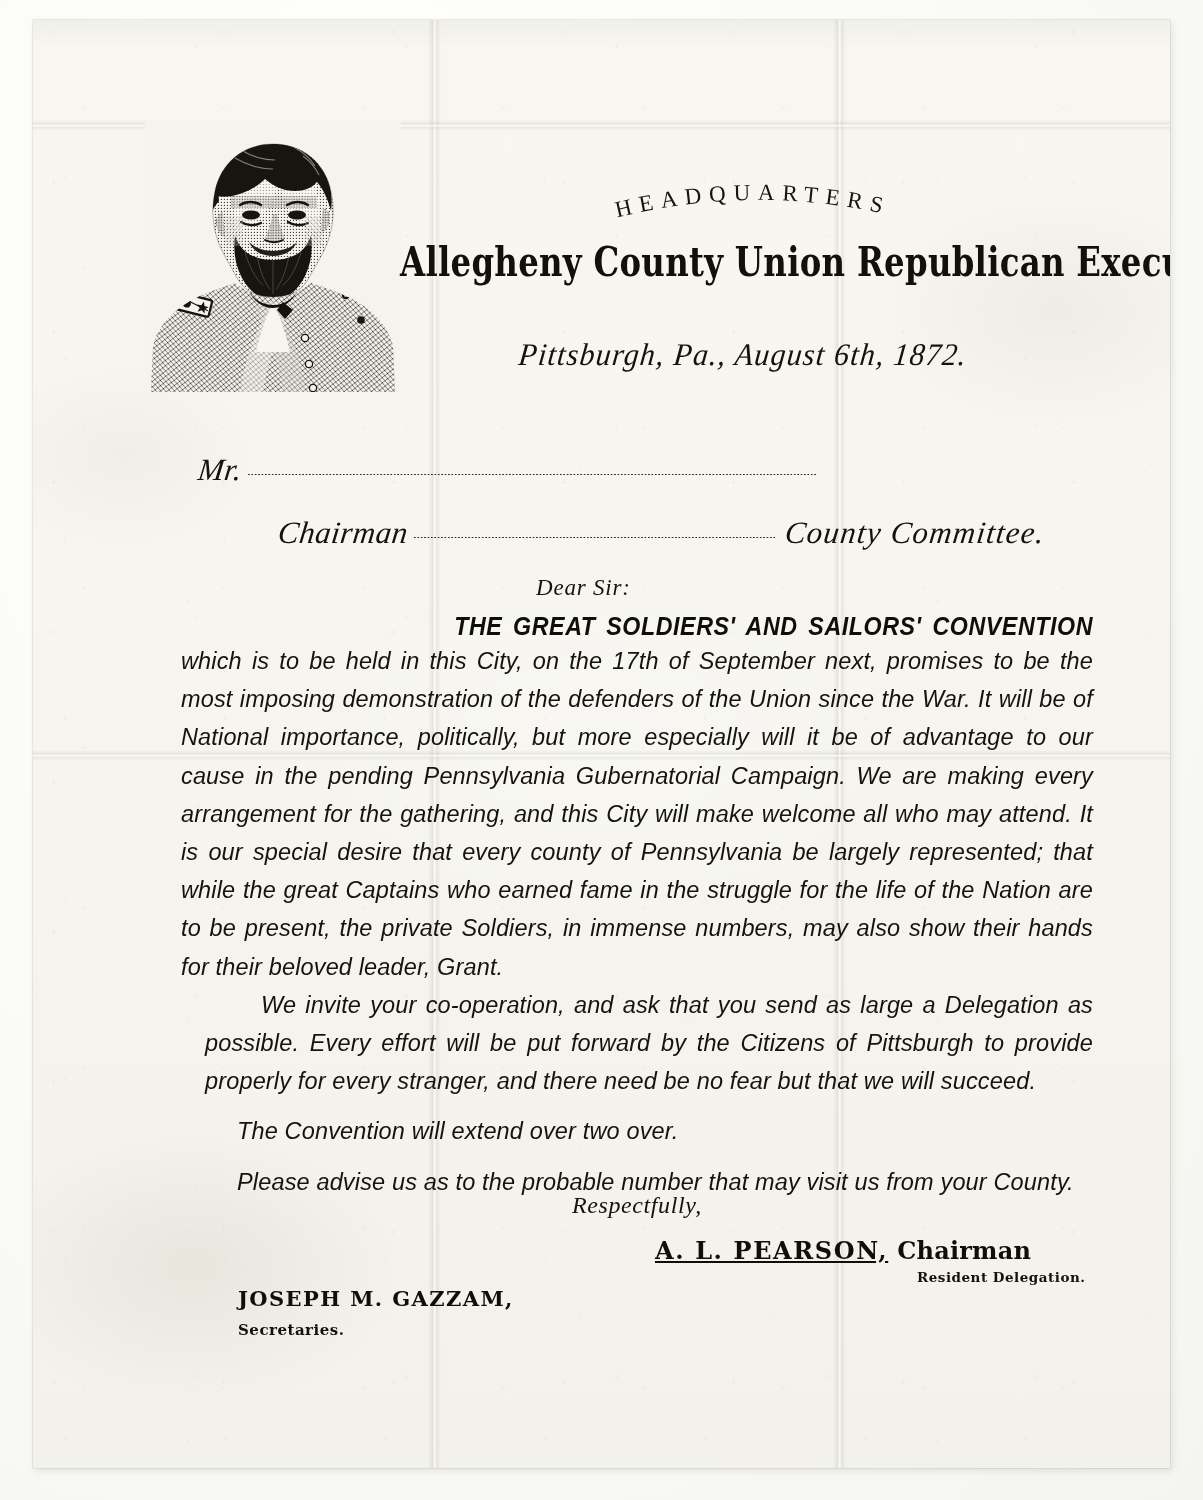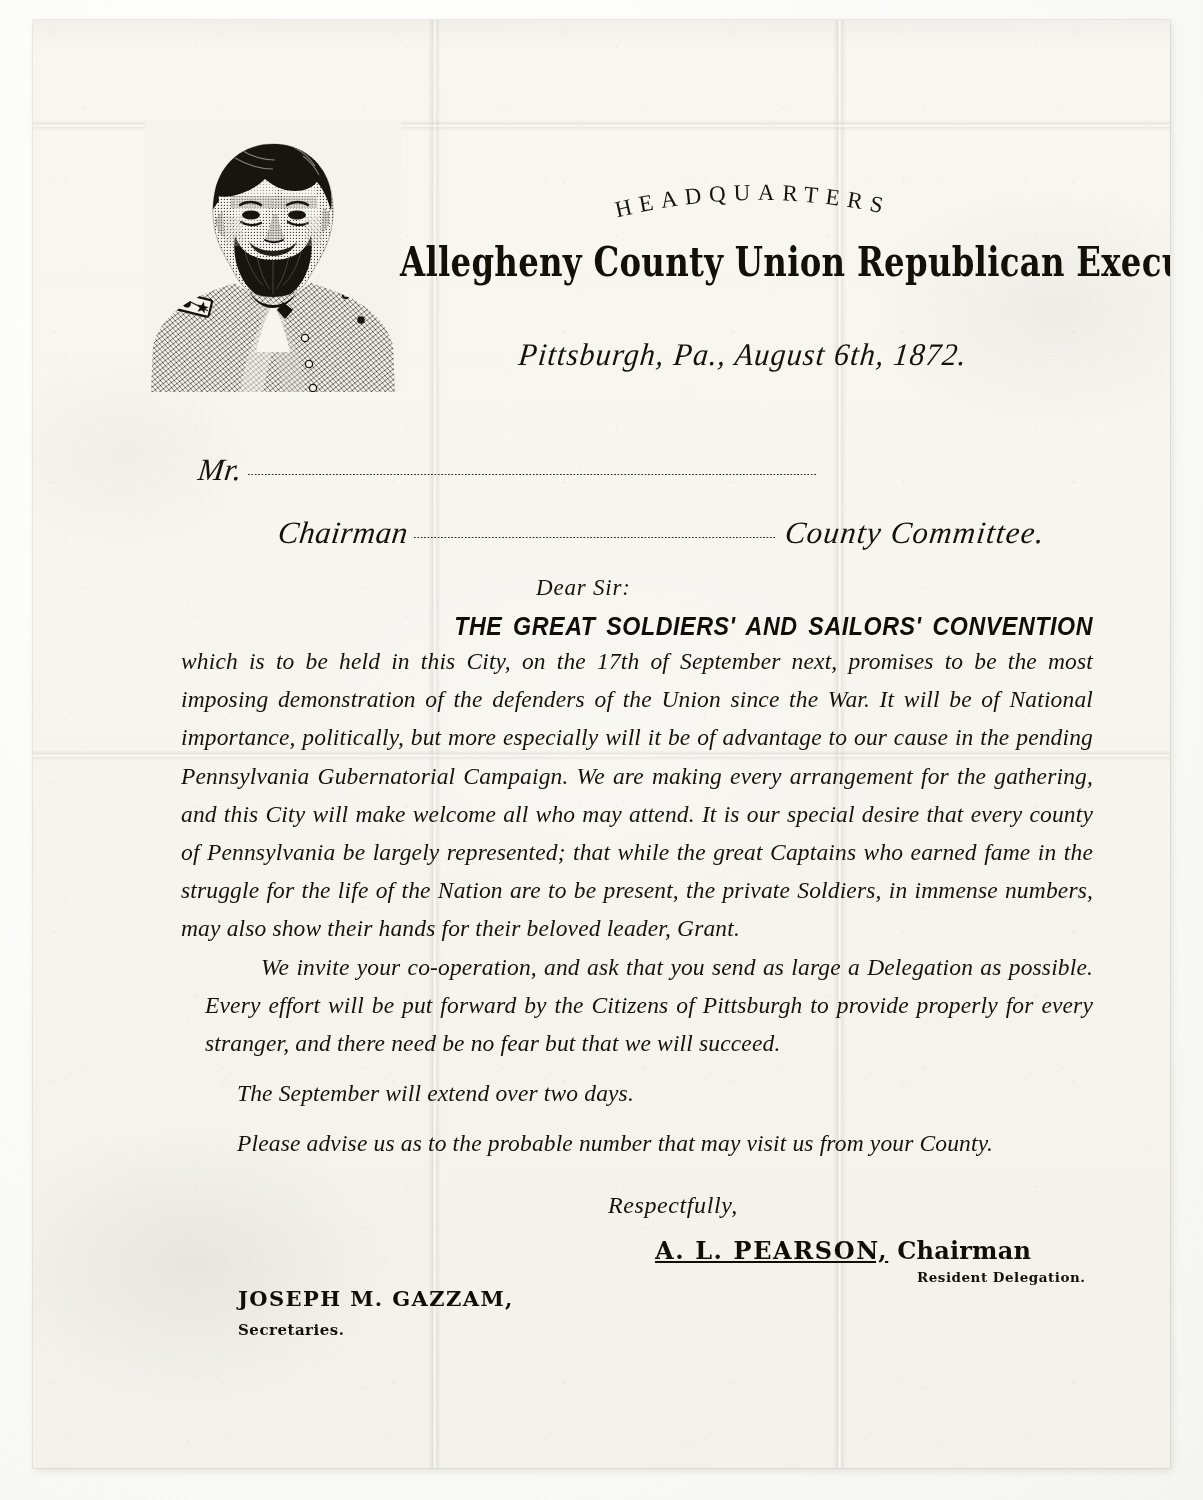--- a/index.html
+++ b/index.html
@@ -240,21 +240,21 @@
     transform: scaleX(.93);
     transform-origin: 100% 50%;
     white-space: nowrap;
   }
 
   #body {
     position: absolute;
     left: 148px;
     top: 622px;
     width: 912px;
-    font-family: Liberation Serif, serif;
+    font-family: Liberation Sans, sans-serif;
     font-style: italic;
     font-size: 23.5px;
     line-height: 38.2px;
     color: #15130b;
     letter-spacing: .15px;
   }
   #body p {
     margin: 0;
     text-align: justify;
     text-justify: inter-word;
@@ -267,21 +267,20 @@
   
   #respectfully {
     position: absolute;
     left: 539px;
     top: 1172px;
     font-family: "Liberation Serif", serif;
     font-style: italic;
     font-size: 24px;
     letter-spacing: .6px;
     color: #16130b;
-    margin-left: 36px;
   }
   #signer {
     position: absolute;
     left: 622px;
     top: 1216px;
     font-family: "DejaVu Serif", serif;
     font-weight: 700;
     font-size: 24px;
     letter-spacing: .6px;
     color: #100e08;
@@ -487,21 +486,21 @@
       </div>
 
       <div id="dear-sir">Dear Sir:</div>
 
       <div id="headline">THE GREAT SOLDIERS' AND SAILORS' CONVENTION</div>
 
       <div id="body">
         <p>which is to be held in this City, on the 17th of September next, promises to be the most imposing demonstration of the defenders of the Union since the War.  It will be of National importance, politically, but more especially will it be of advantage to our cause in the pending Pennsylvania Gubernatorial Campaign.  We are making every arrangement for the gathering, and this City will make welcome all who may attend. It is our special desire that every county of Pennsylvania be largely represented; that while the great Captains who earned fame in the struggle for the life of the Nation are to be present, the private Soldiers, in immense numbers, may also show their hands for their beloved leader, Grant.</p>
         <p class="indent">We invite your co-operation, and ask that you send as large a Delegation as possible.  Every effort will be put forward by the Citizens of Pittsburgh to provide properly for every stranger, and there need be no fear but that we will succeed.</p>
         <div class="gap"></div>
-        <p class="nojust">The September will extend over two days.</p>
+        <p class="nojust">The Convention will extend over two over.</p>
         <div class="gap"></div>
         <p class="nojust">Please advise us as to the probable number that may visit us from your County.</p>
       </div>
 
       <div id="respectfully">Respectfully,</div>
 
       <div id="signer">
         <span class="name">A. L. PEARSON,</span>
         <span class="role">Chairman</span>
       </div>

